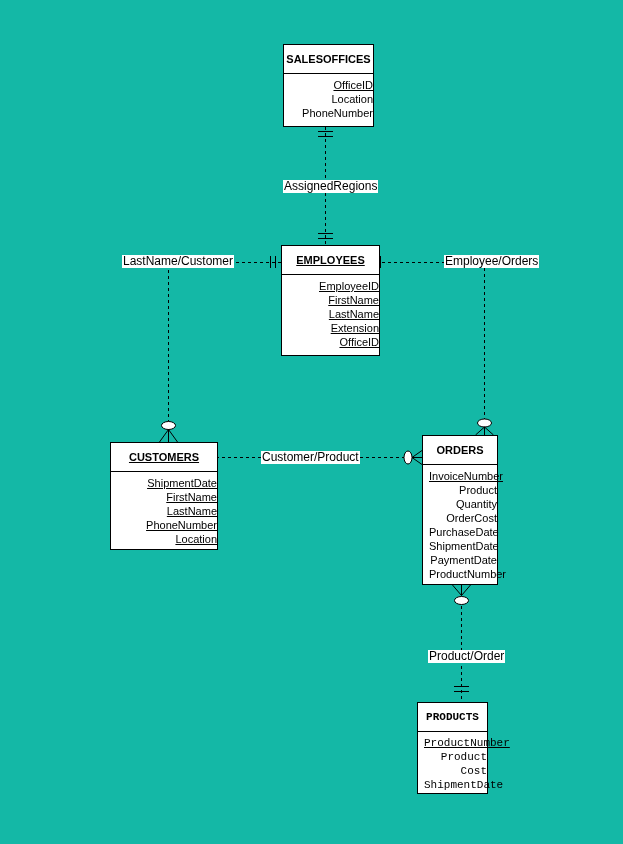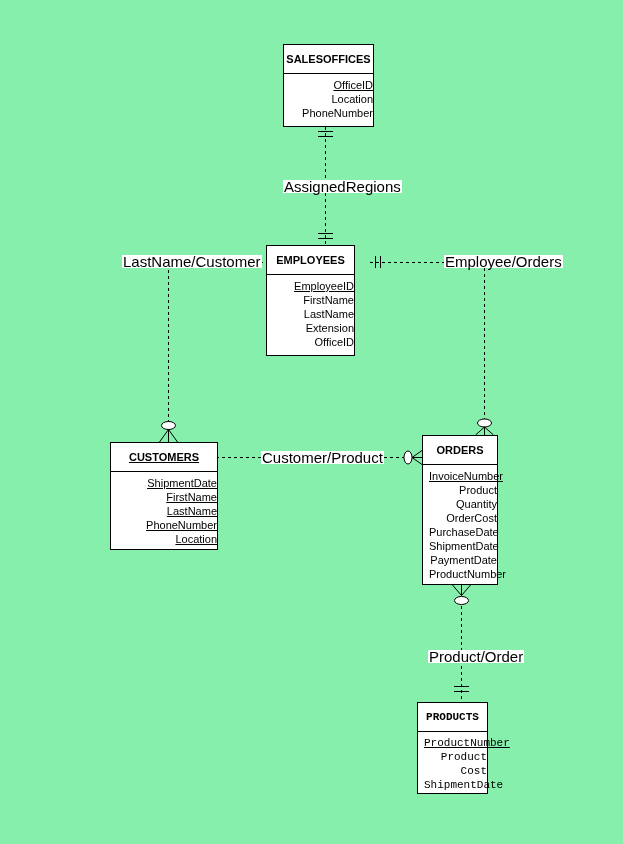--- a/index.html
+++ b/index.html
@@ -4,21 +4,21 @@
 <style>
   html, body {
     margin: 0;
     padding: 0;
     background: #ffffff;
   }
   .canvas {
     position: relative;
     width: 623px;
     height: 844px;
-    background: #86efac;
+    background: #14b8a6;
     font-family: "Liberation Sans", sans-serif;
     color: #000000;
     overflow: hidden;
   }
   svg.connectors {
     position: absolute;
     left: 0;
     top: 0;
     z-index: 1;
   }
@@ -50,21 +50,21 @@
     white-space: nowrap;
     text-align: right;
   }
   .attr.pk {
     text-decoration: underline;
   }
   .rel-label {
     position: absolute;
     z-index: 3;
     background: #ffffff;
-    font-size: 15px;
+    font-size: 12px;
     line-height: 13px;
     padding: 0 1px;
     white-space: nowrap;
   }
 </style>
 </head>
 <body>
 
 <div class="canvas">
 
@@ -127,21 +127,21 @@
 
   <div class="entity" style="left:283px; top:44px; width:91px; height:83px;">
     <div class="entity-title">SALESOFFICES</div>
     <div class="entity-attrs">
       <div class="attr pk">OfficeID</div>
       <div class="attr">Location</div>
       <div class="attr">PhoneNumber</div>
     </div>
   </div>
 
-  <div class="entity" style="left:266px; top:245px; width:89px; height:111px;">
+  <div class="entity" style="left:281px; top:245px; width:99px; height:111px;text-decoration:underline;">
     <div class="entity-title">EMPLOYEES</div>
     <div class="entity-attrs">
       <div class="attr pk">EmployeeID</div>
       <div class="attr">FirstName</div>
       <div class="attr">LastName</div>
       <div class="attr">Extension</div>
       <div class="attr">OfficeID</div>
     </div>
   </div>
 

